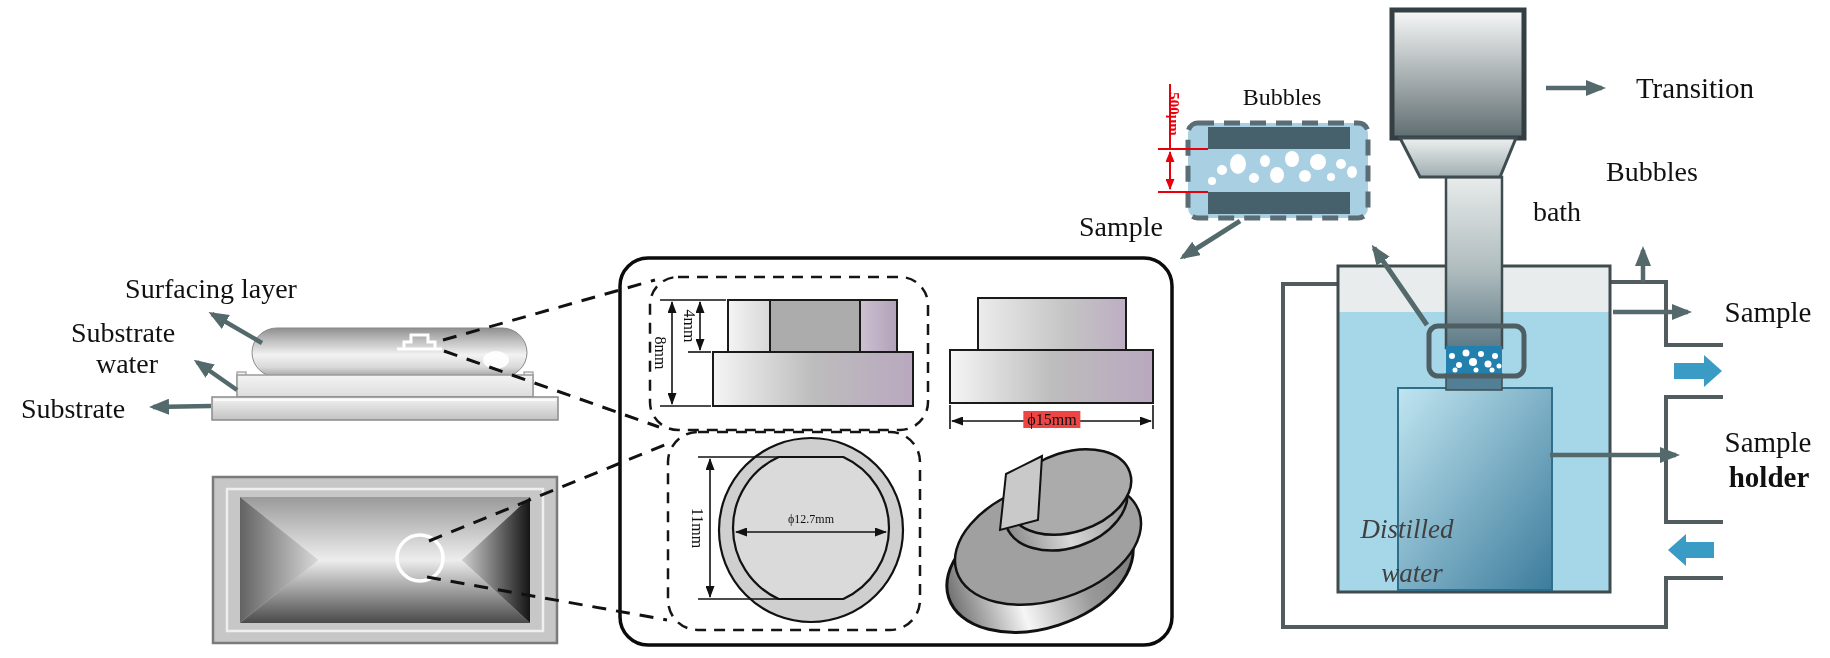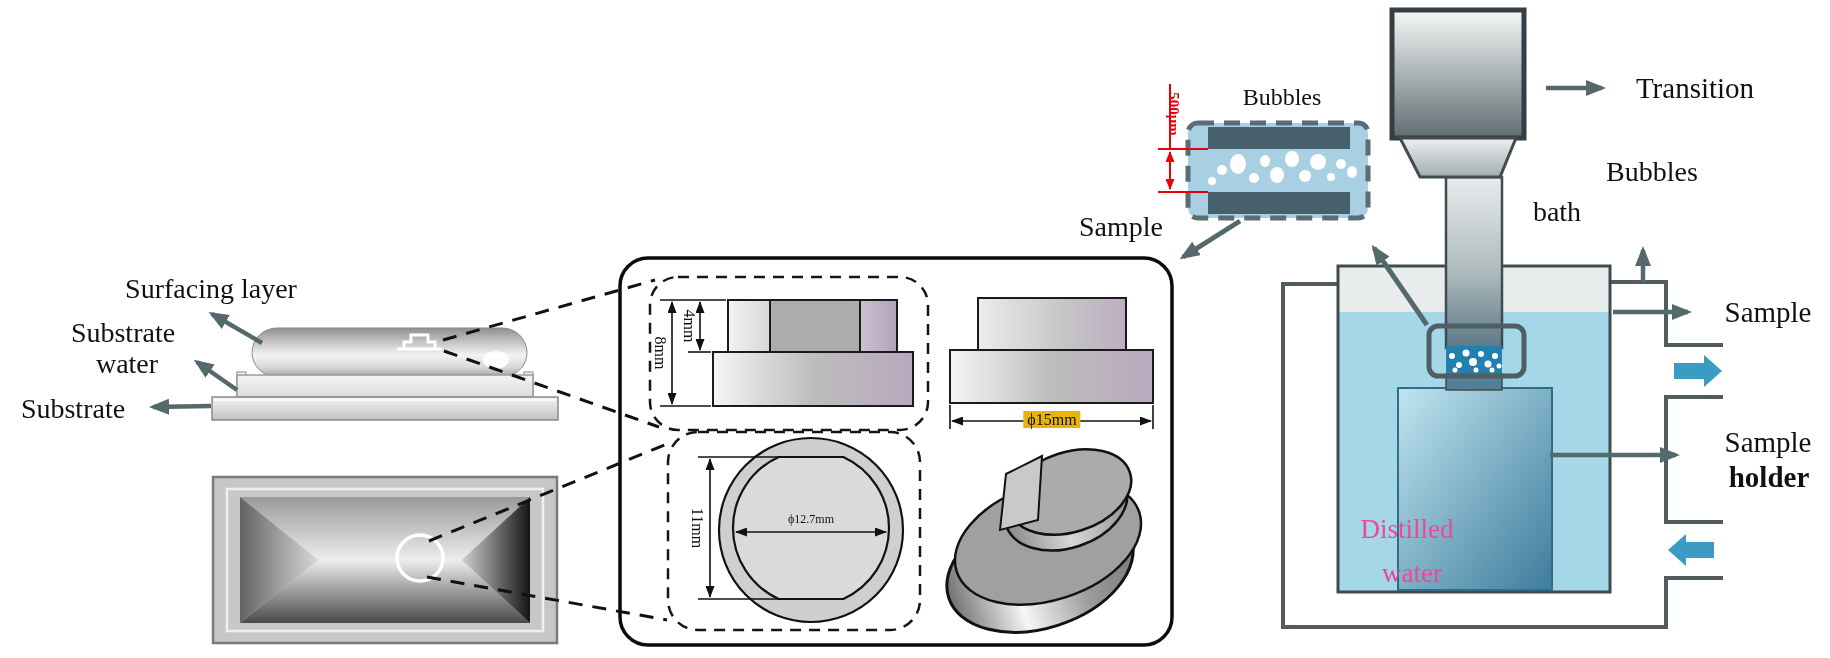--- a/index.html
+++ b/index.html
@@ -6,23 +6,23 @@
   #stage{position:relative;width:1830px;height:658px;background:#ffffff;overflow:hidden;
          font-family:"Liberation Serif","DejaVu Serif",serif;}
   svg{position:absolute;left:0;top:0;}
   .lbl{position:absolute;transform:translate(-50%,-50%);white-space:nowrap;color:#111;
        font-family:"Liberation Serif","DejaVu Serif",serif;line-height:1;}
   .rot{transform:translate(-50%,-50%) rotate(90deg);}
   .dim{font-size:16px;}
   .dim-sm{font-size:12px;text-align:right;}
   .big{font-size:28px;}
   .big29{font-size:29px;}
-  .white{color:#ec4899;}
+  .white{color:#404040;font-style:italic;}
   .red{color:#e8000b;font-weight:bold;font-size:15px;}
-  .bgw{background:#eab308;padding:0 4px;}
+  .bgw{background:#ef4444;padding:0 4px;}
 </style>
 </head>
 <body>
 
 <div id="stage">
 
 <svg width="1830" height="658" viewBox="0 0 1830 658">
   <defs>
     <linearGradient id="moundGrad" x1="0" y1="0" x2="0" y2="1">
       <stop offset="0" stop-color="#8f8f8f"></stop>

